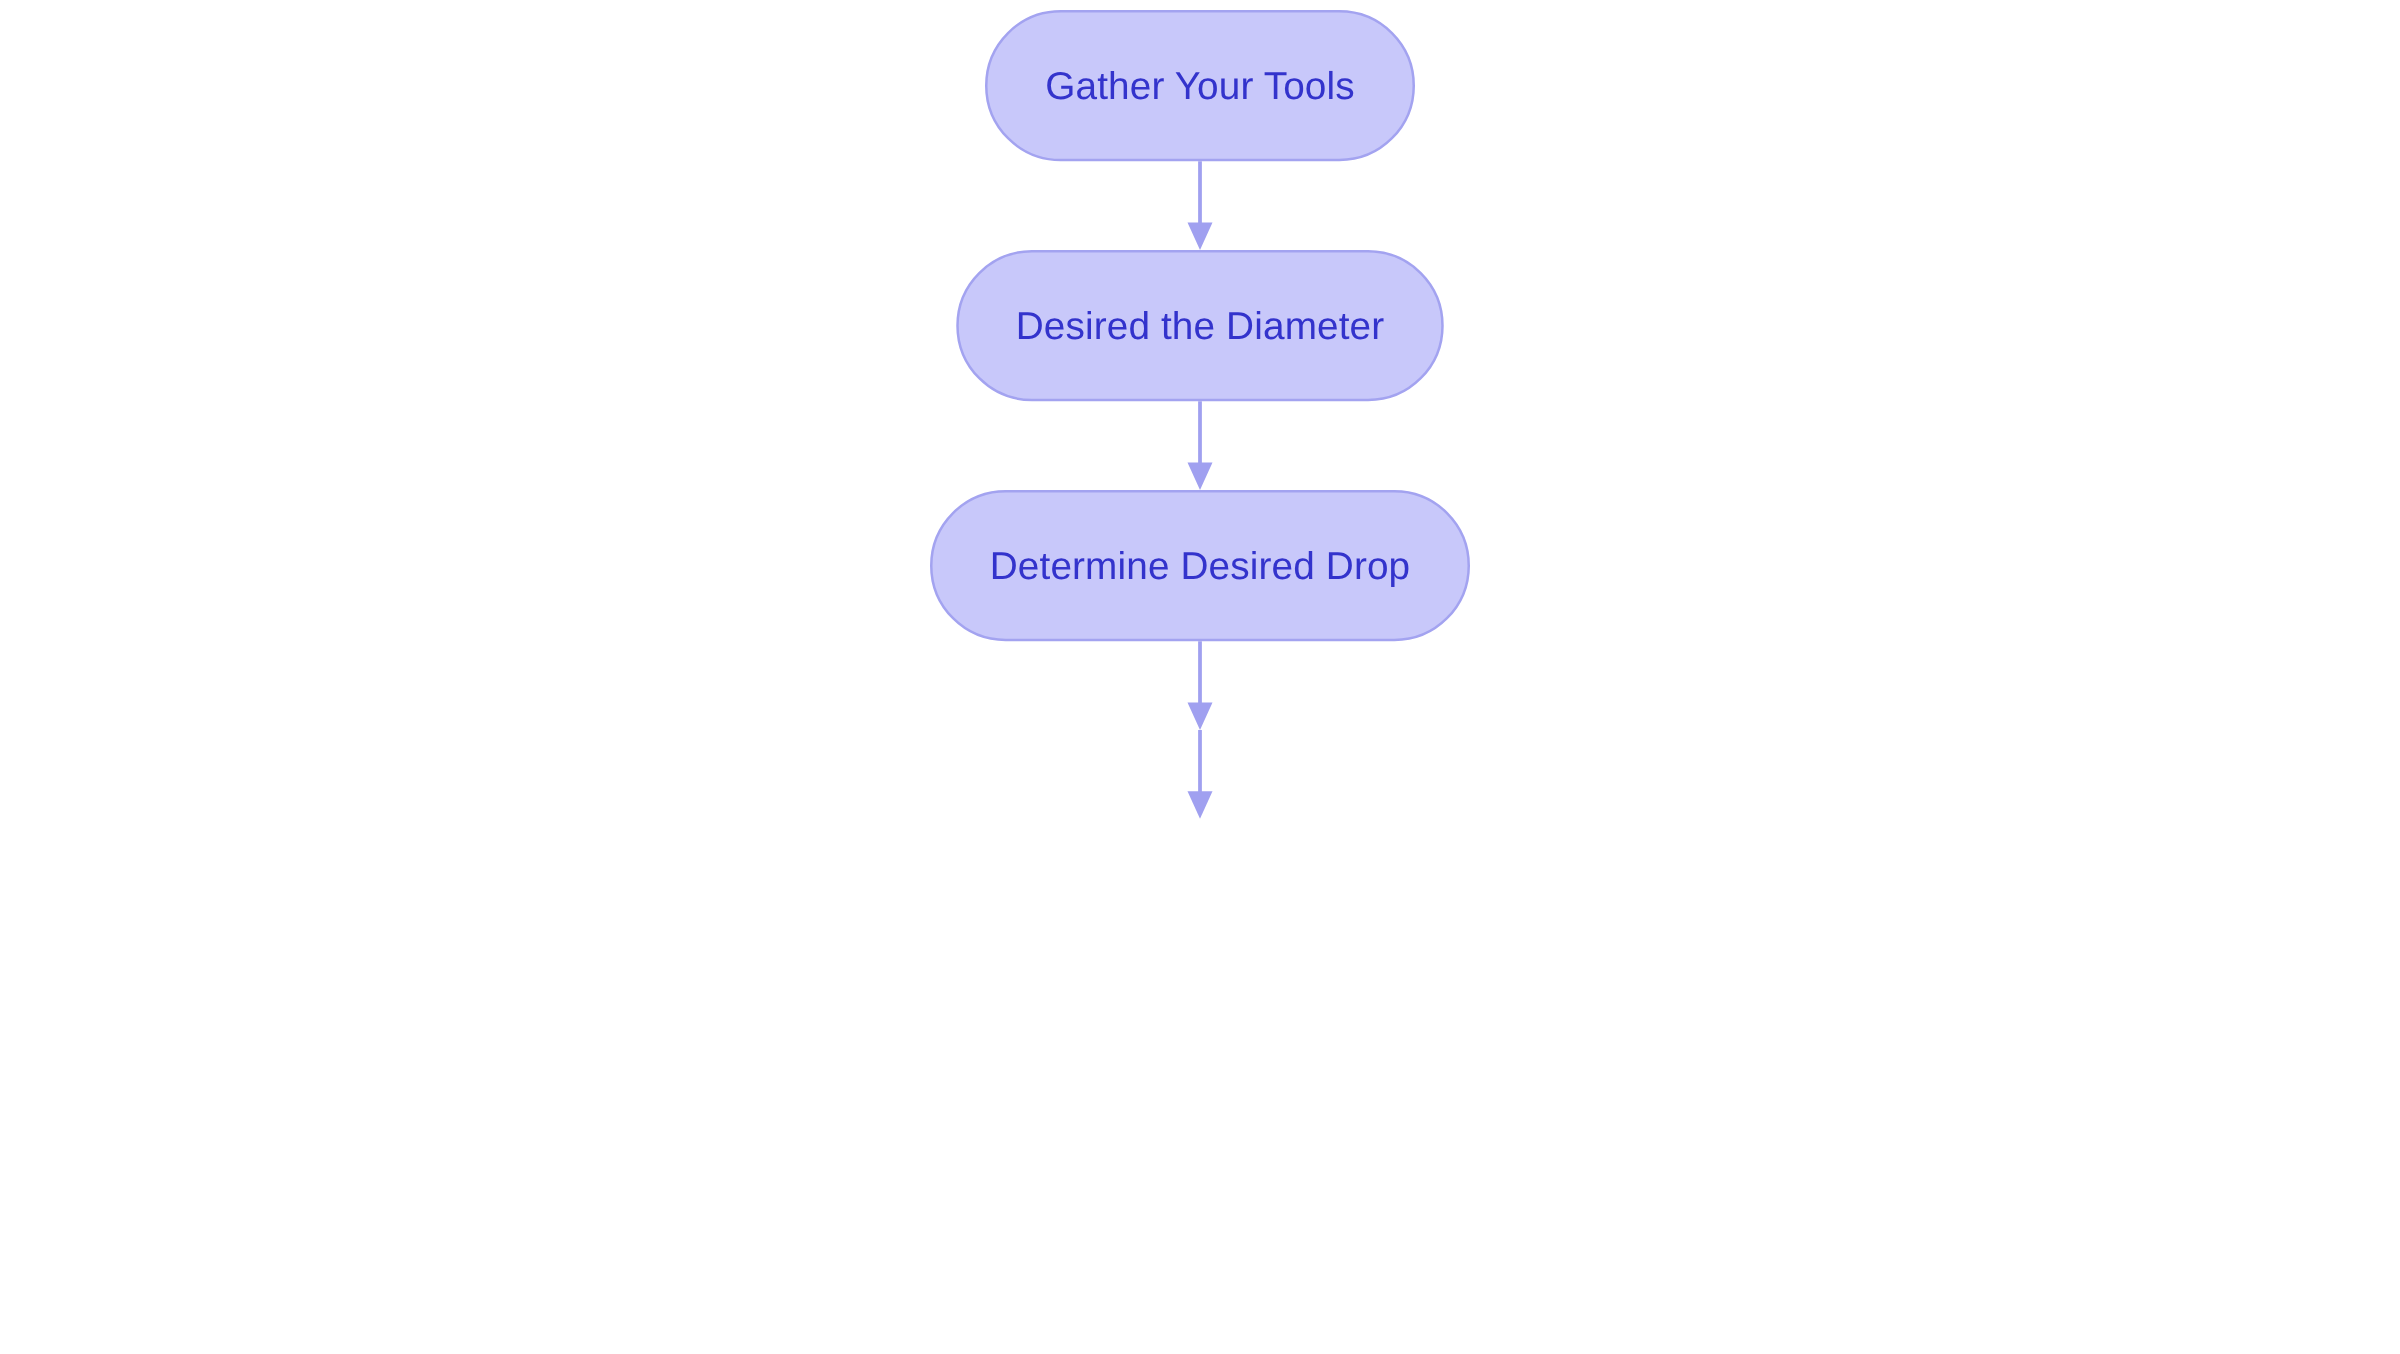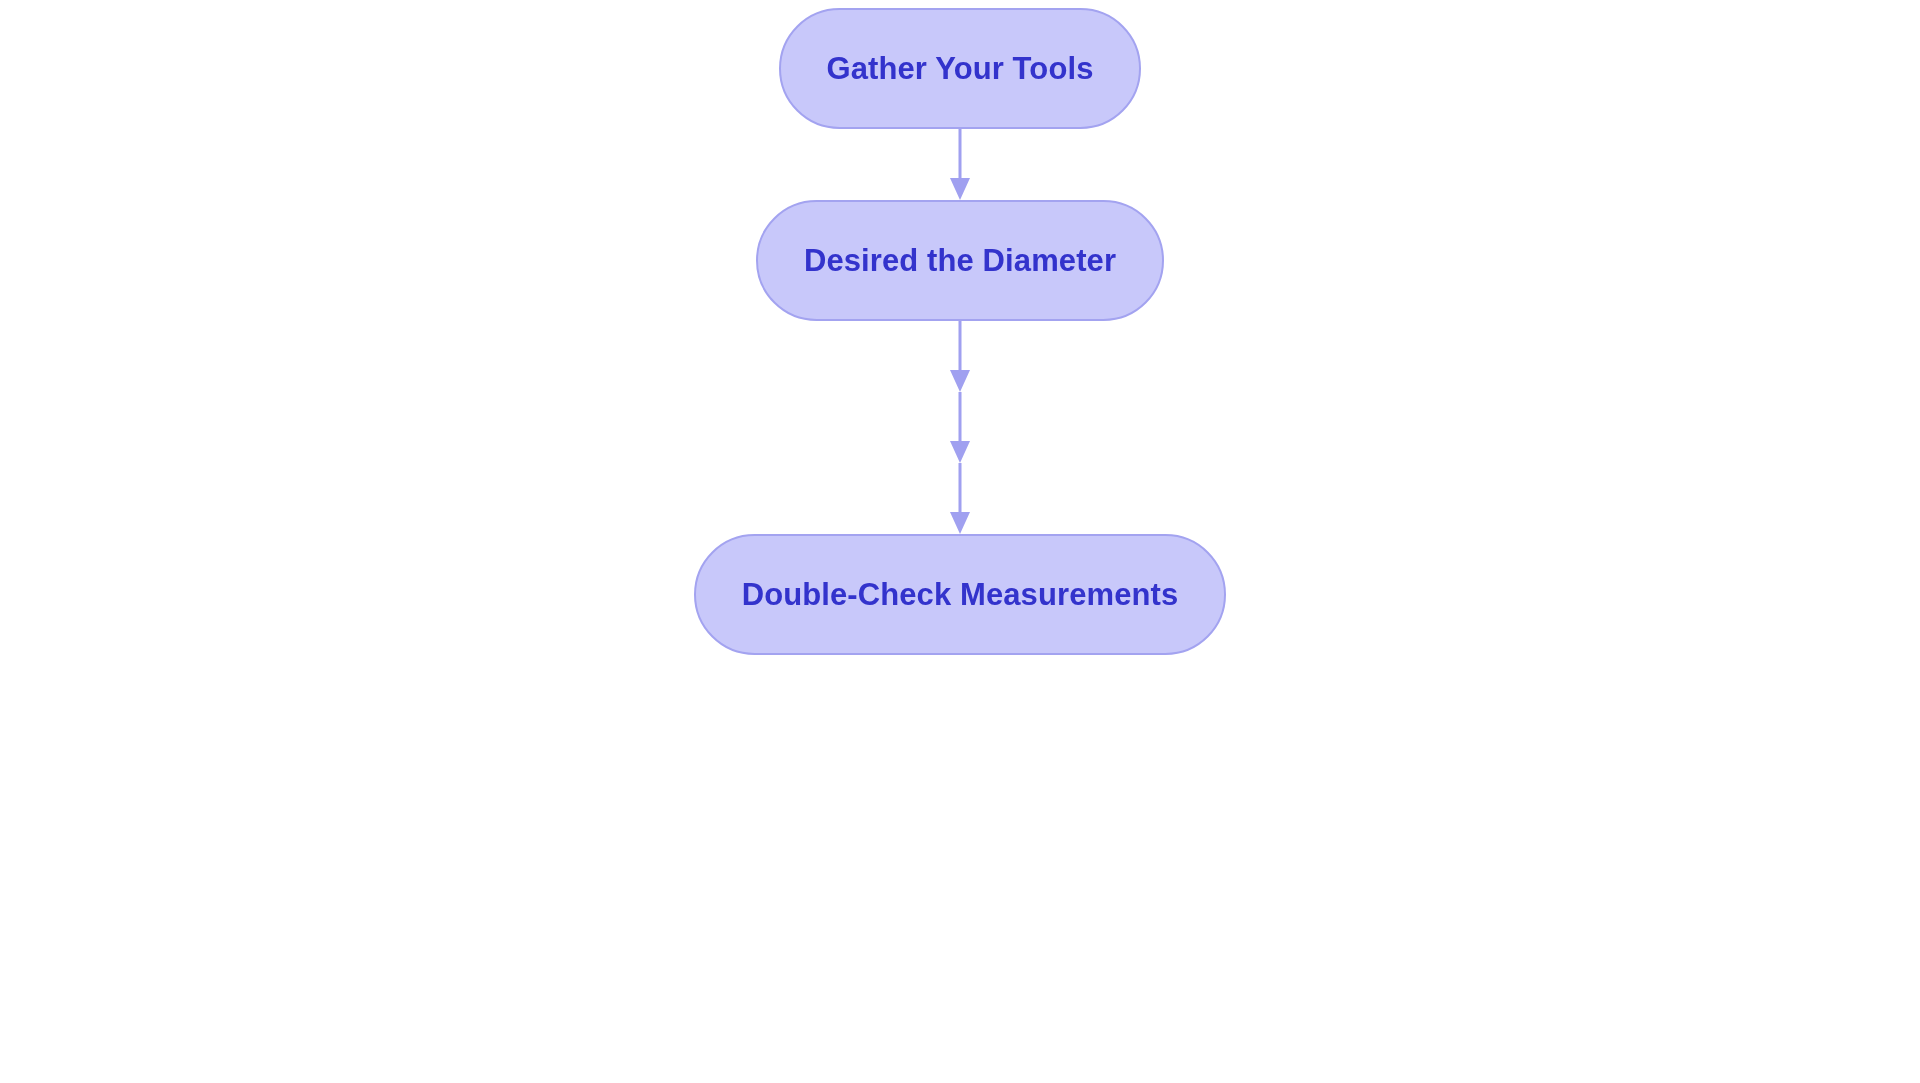--- a/index.html
+++ b/index.html
@@ -43,21 +43,21 @@
     border-radius: 61px;
     display: flex;
     align-items: center;
     justify-content: center;
     padding: 0 46px;
     flex: none;
   }
   .node-label {
     color: #3333cc;
     font-size: 31px;
-    font-weight: 700;
+    font-weight: 400;
     line-height: 1;
     white-space: nowrap;
     letter-spacing: 0.1px;
   }
 
   
   .connector {
     width: 20px;
     height: 71px;
     position: relative;
@@ -109,30 +109,30 @@
 
     <div class="node">
       <span class="node-label">Desired the Diameter</span>
     </div>
 
     <div class="connector">
       <div class="connector-line"></div>
       <div class="connector-arrowhead"></div>
     </div>
 
+    <div class="node">
+      <span class="node-label">Determine Desired Drop</span>
+    </div>
 
     <div class="connector">
       <div class="connector-line"></div>
       <div class="connector-arrowhead"></div>
     </div>
 
 
     <div class="connector">
       <div class="connector-line"></div>
       <div class="connector-arrowhead"></div>
     </div>
 
-    <div class="node">
-      <span class="node-label">Double-Check Measurements</span>
-    </div>
 
   </div>
 </div>
 
 </body></html>

